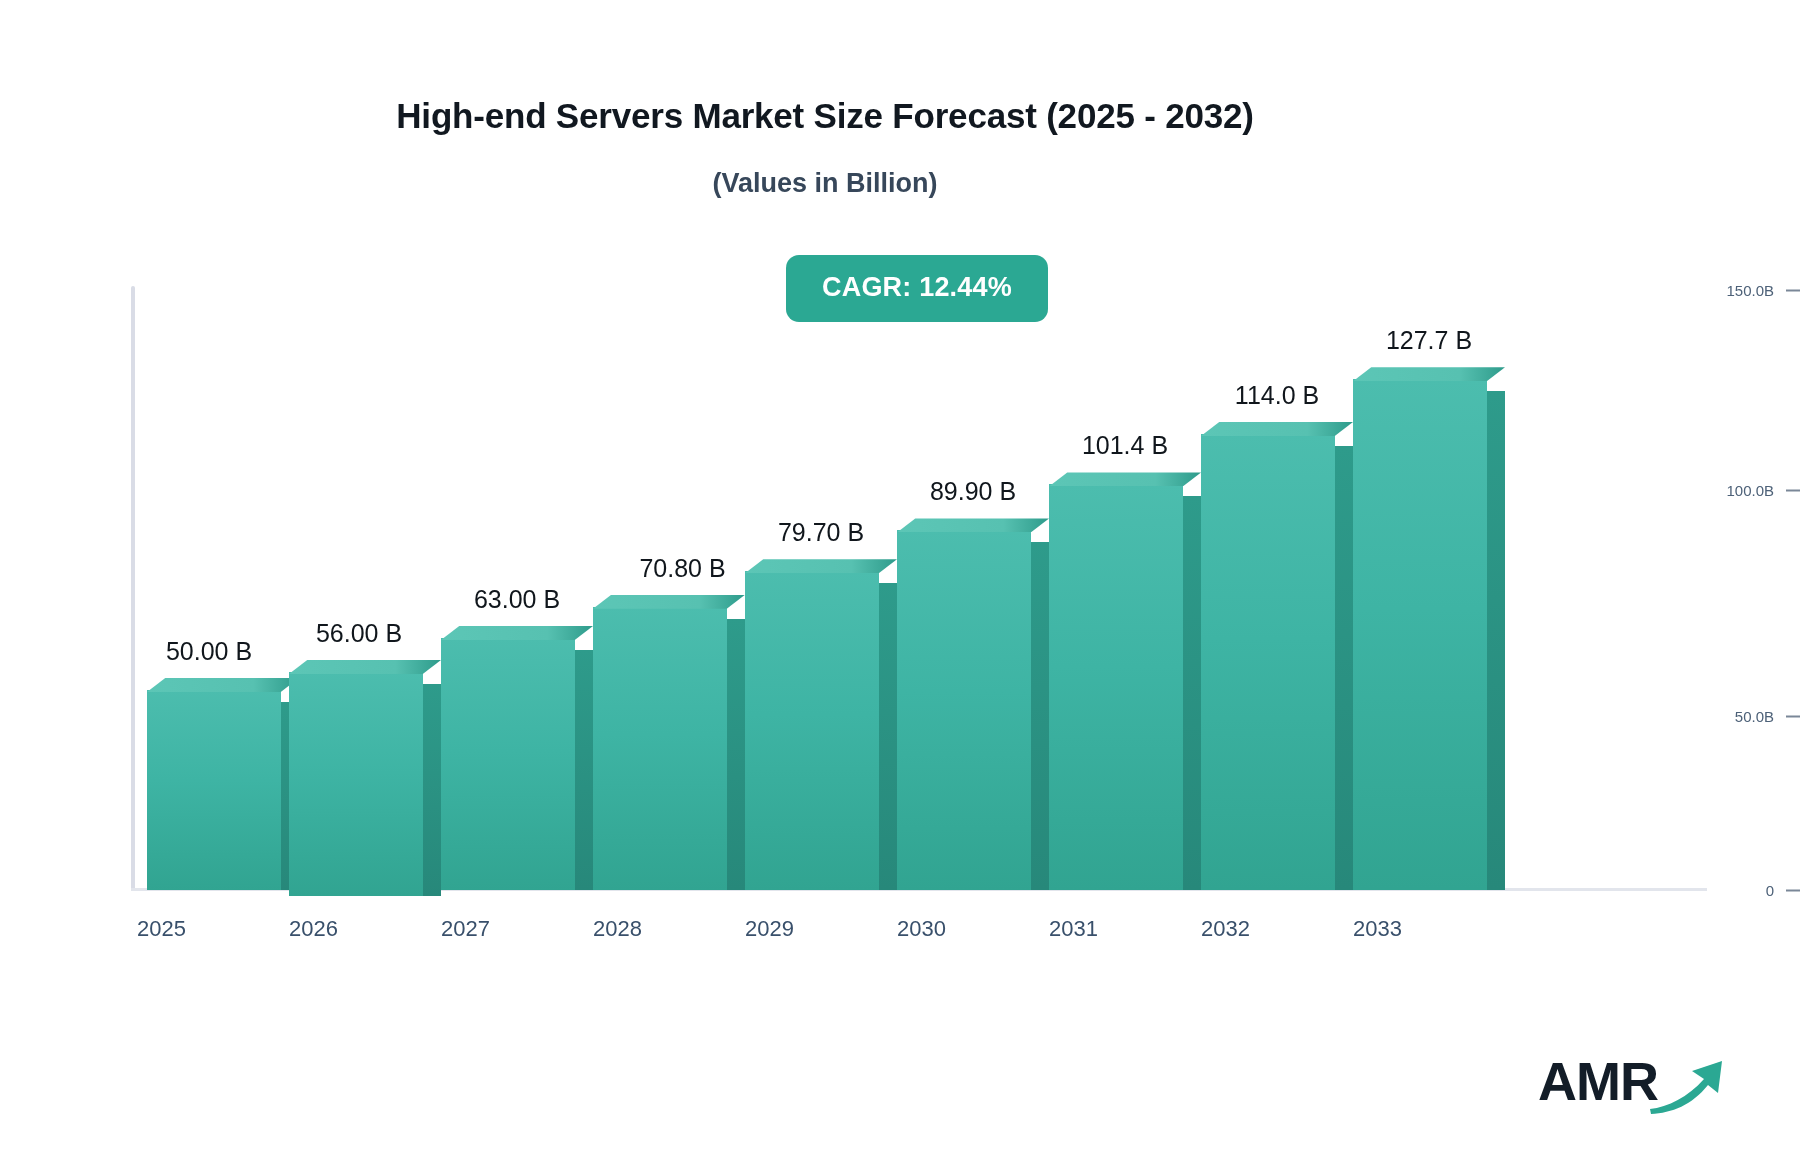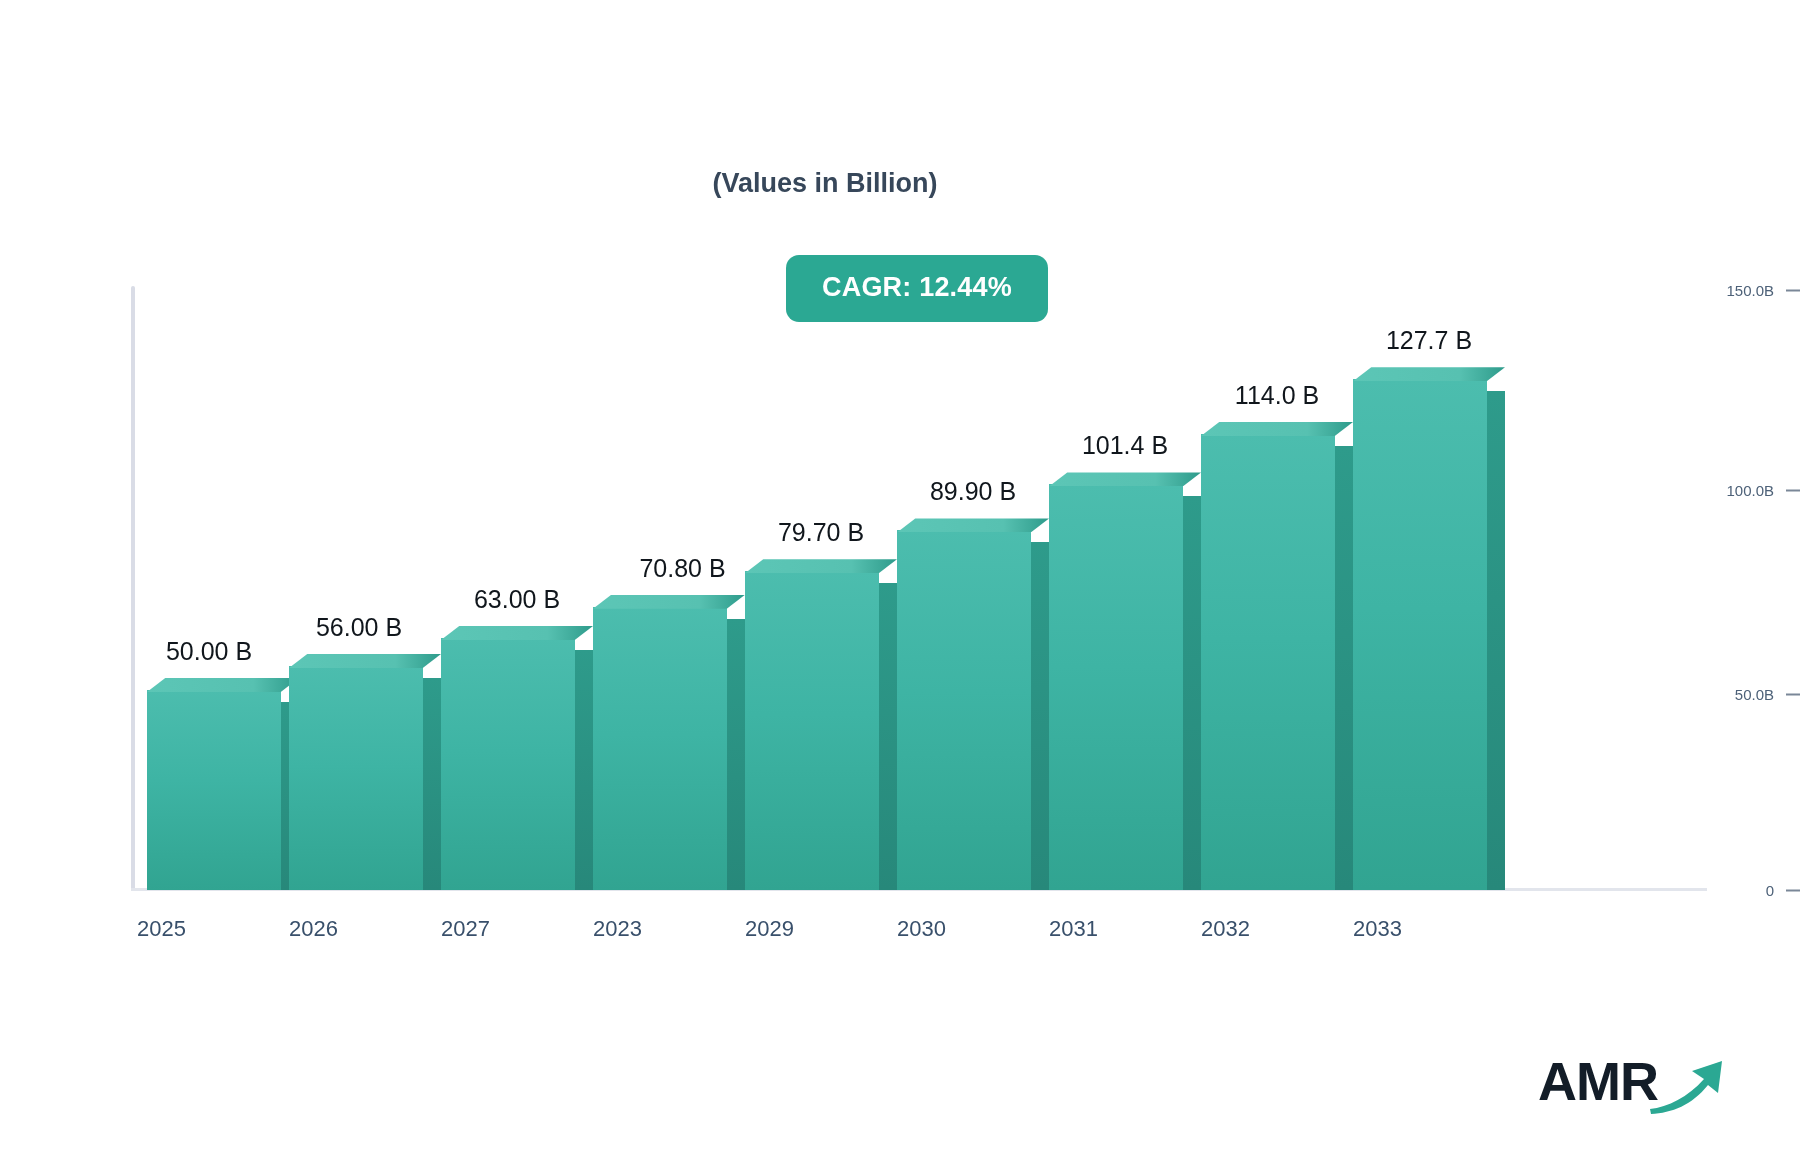--- a/index.html
+++ b/index.html
@@ -173,52 +173,53 @@
   .logo-arrow {
     margin-left: -10px;
     margin-top: 12px;
   }
 </style>
 </head>
 <body>
 
 <div class="page">
 
+  <div class="chart-title">High-end Servers Market Size Forecast (2025 - 2032)</div>
   <div class="chart-subtitle">(Values in Billion)</div>
   <div class="cagr-badge">CAGR: 12.44%</div>
 
   <div class="plot">
     <div class="y-axis-line"></div>
     <div class="x-axis-line"></div>
     <div id="y-ticks">
         <div class="y-tick" style="top: 890px;">
           <span class="lbl">0</span>
           <span class="dash"></span>
         </div>
-        <div class="y-tick" style="top: 694px;">
+        <div class="y-tick" style="top: 716px;">
           <span class="lbl">50.0B</span>
           <span class="dash"></span>
         </div>
         <div class="y-tick" style="top: 490px;">
           <span class="lbl">100.0B</span>
           <span class="dash"></span>
         </div>
         <div class="y-tick" style="top: 290px;">
           <span class="lbl">150.0B</span>
           <span class="dash"></span>
         </div>
       </div>
     <div id="bars">
         <div class="bar-group" style="left: 147px; width: 124px; height: 200px; bottom: 266px;">
           <div class="bar-front" style="height: 200px;"></div>
           <div class="bar-side" style="height: 188px;"></div>
           <div class="bar-top" style="bottom: 198px;"></div>
           <div class="bar-value" style="bottom: 224px;">50.00 B</div>
         </div>
-        <div class="bar-group" style="left: 289px; width: 140px; height: 224px; bottom: 266px;">
+        <div class="bar-group" style="left: 289px; width: 140px; height: 224px; bottom: 260px;">
           <div class="bar-front" style="height: 224px;"></div>
           <div class="bar-side" style="height: 212px;"></div>
           <div class="bar-top" style="bottom: 222px;"></div>
           <div class="bar-value" style="bottom: 248px;">56.00 B</div>
         </div>
         <div class="bar-group" style="left: 441px; width: 152px; height: 252px; bottom: 266px;">
           <div class="bar-front" style="height: 252px;"></div>
           <div class="bar-side" style="height: 240px;"></div>
           <div class="bar-top" style="bottom: 250px;"></div>
           <div class="bar-value" style="bottom: 276px;">63.00 B</div>
@@ -257,21 +258,21 @@
           <div class="bar-front" style="height: 510.8px;"></div>
           <div class="bar-side" style="height: 498.8px;"></div>
           <div class="bar-top" style="bottom: 508.8px;"></div>
           <div class="bar-value" style="bottom: 534.8px;">127.7 B</div>
         </div>
       </div>
     <div id="x-labels">
         <div class="x-label" style="left: 137px;">2025</div>
         <div class="x-label" style="left: 289px;">2026</div>
         <div class="x-label" style="left: 441px;">2027</div>
-        <div class="x-label" style="left: 593px;">2023</div>
+        <div class="x-label" style="left: 593px;">2028</div>
         <div class="x-label" style="left: 745px;">2029</div>
         <div class="x-label" style="left: 897px;">2030</div>
         <div class="x-label" style="left: 1049px;">2031</div>
         <div class="x-label" style="left: 1201px;">2032</div>
         <div class="x-label" style="left: 1353px;">2033</div>
       </div>
   </div>
 
   <div class="logo">
     <span class="logo-text">AMR</span>

